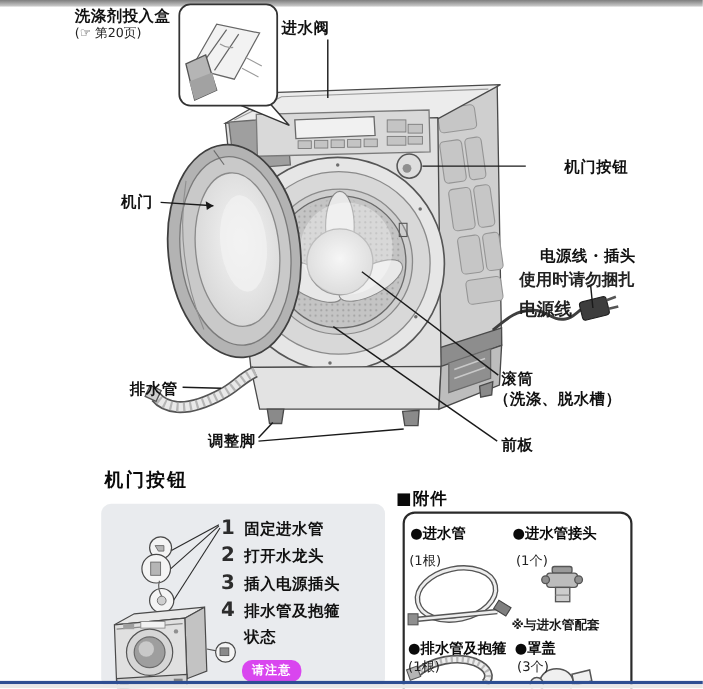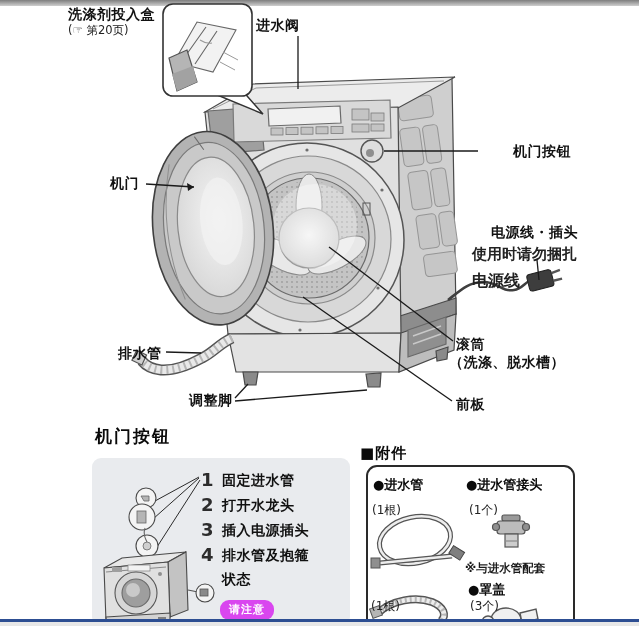--- a/index.html
+++ b/index.html
@@ -363,20 +363,21 @@
     <span>■</span><span>附件</span>
   </div>
 
   <div class="acc-name" style="left:373px;top:476px;">●进水管</div>
   <div class="acc-qty" style="left:372px;top:502px;">(1根)</div>
 
   <div class="acc-name" style="left:466px;top:476px;">●进水管接头</div>
   <div class="acc-qty" style="left:469px;top:502px;">(1个)</div>
   <div class="acc-note" style="left:465px;top:561px;">※与进水管配套</div>
 
+  <div class="acc-name" style="left:371px;top:581px;">●排水管及抱箍</div>
   <div class="acc-qty" style="left:371px;top:598px;">(1根)</div>
 
   <div class="acc-name" style="left:468px;top:581px;">●罩盖</div>
   <div class="acc-qty" style="left:470px;top:598px;">(3个)</div>
 
   <div class="bottom-rule"></div>
   <div class="bottom-strip"></div>
 
 </div>
 

